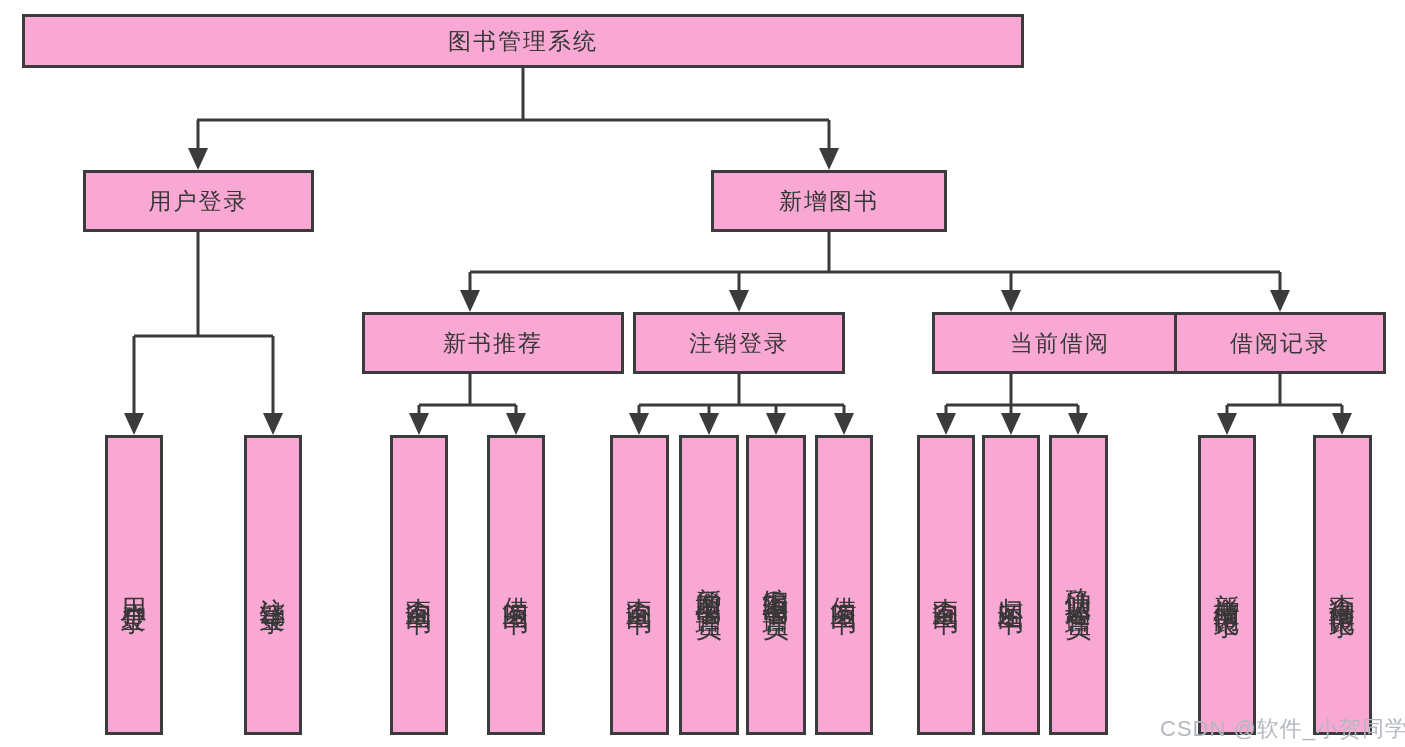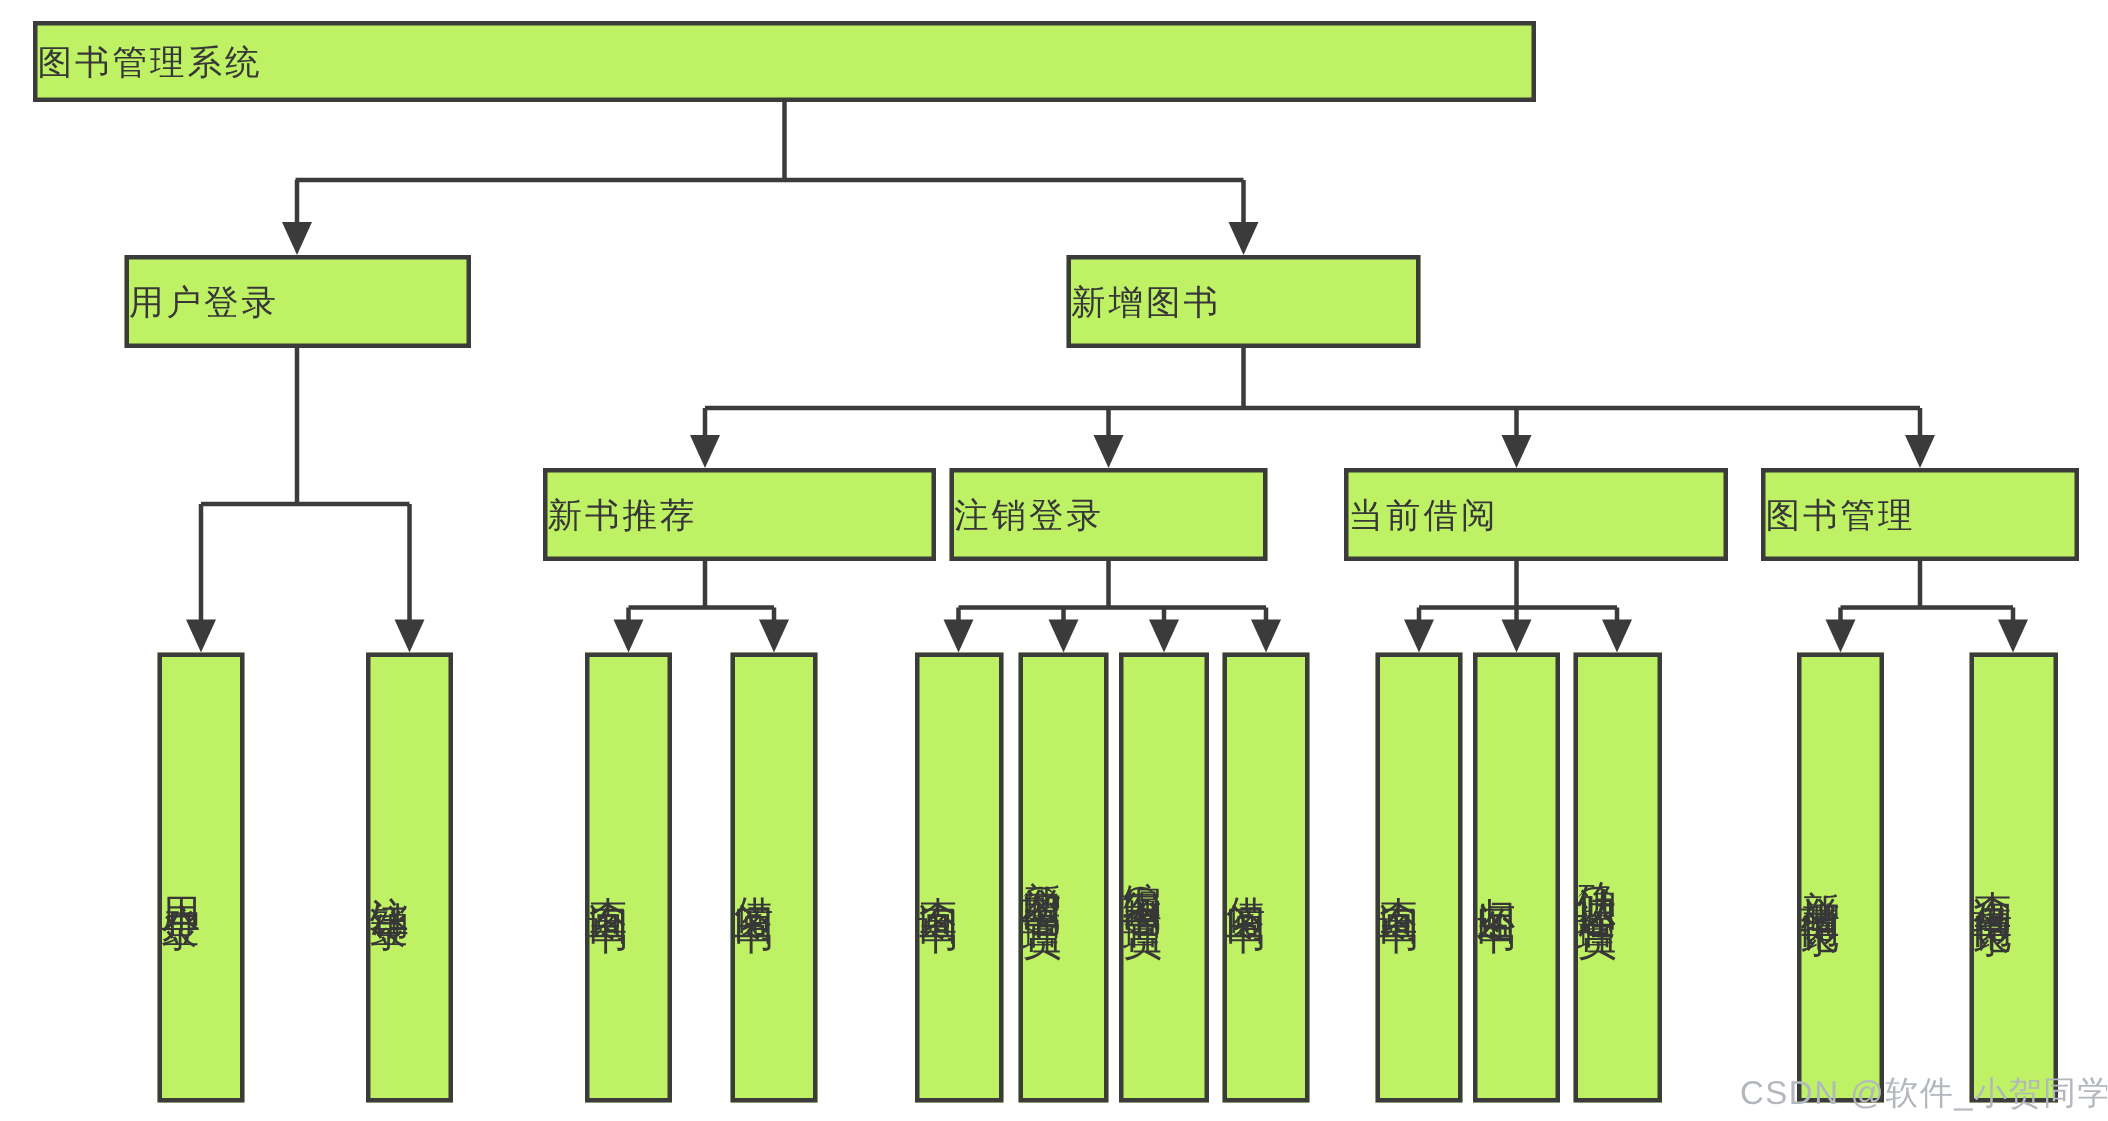--- a/index.html
+++ b/index.html
@@ -16,24 +16,24 @@
     overflow:hidden;
   }
   #connectors{
     position:absolute;left:0;top:0;width:1405px;height:747px;
     pointer-events:none;
   }
   .node{
     position:absolute;
     box-sizing:border-box;
     border:3px solid var(--line);
-    background:#bef264;
+    background:#f9a8d4;
     display:flex;
     align-items:center;
-    justify-content:flex-start;
+    justify-content:center;
     color:var(--text);
   }
   .branch span{
     font-size:23px;
     letter-spacing:2px;
     white-space:nowrap;
     color:var(--text);
   }
   .leaf span{
     writing-mode:vertical-rl;
@@ -107,25 +107,25 @@
   <div class="node branch" style="left:711px;top:170px;width:236px;height:62px">
     <span>新增图书</span>
   </div>
 
   <div class="node branch" style="left:362px;top:312px;width:262px;height:62px">
     <span>新书推荐</span>
   </div>
   <div class="node branch" style="left:633px;top:312px;width:212px;height:62px">
     <span>注销登录</span>
   </div>
-  <div class="node branch" style="left:896px;top:312px;width:256px;height:62px">
+  <div class="node branch" style="left:932px;top:312px;width:256px;height:62px">
     <span>当前借阅</span>
   </div>
   <div class="node branch" style="left:1174px;top:312px;width:212px;height:62px">
-    <span>图书管理</span>
+    <span>借阅记录</span>
   </div>
 
   <div class="node leaf" style="left:105px;top:435px;width:58px;height:300px">
     <span>用户登录</span>
   </div>
   <div class="node leaf" style="left:244px;top:435px;width:58px;height:300px">
     <span>注销登录</span>
   </div>
 
   <div class="node leaf" style="left:390px;top:435px;width:58px;height:300px">

